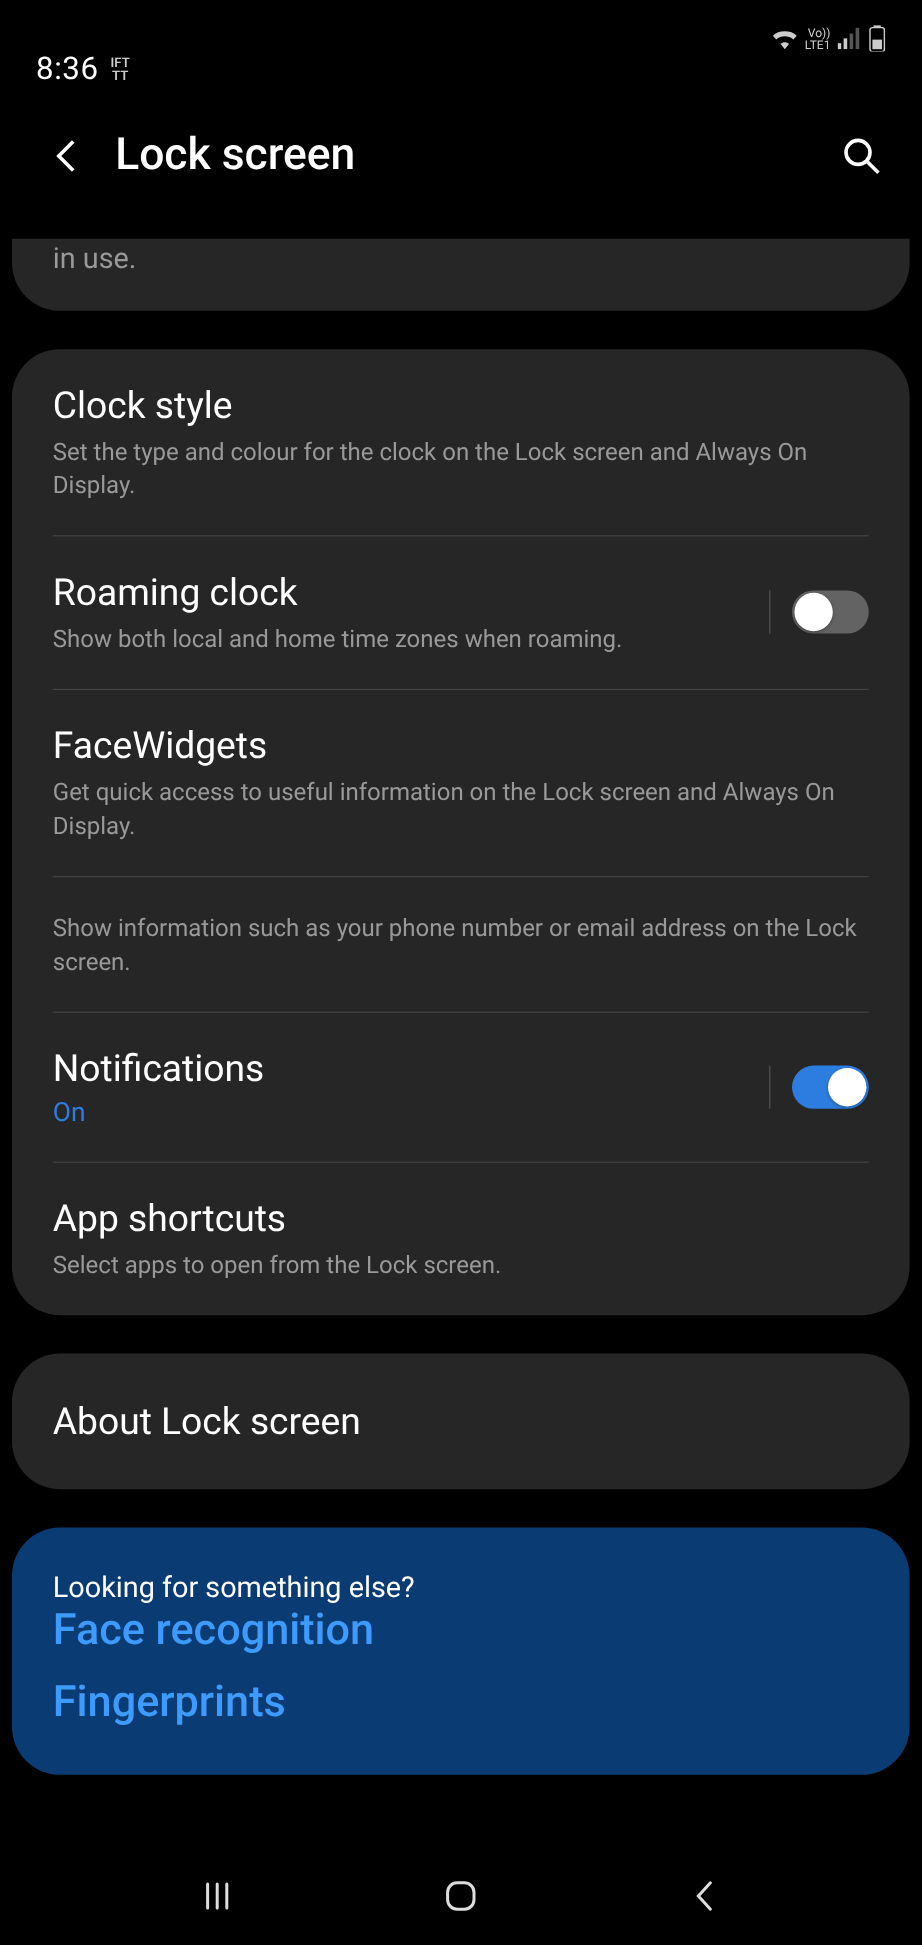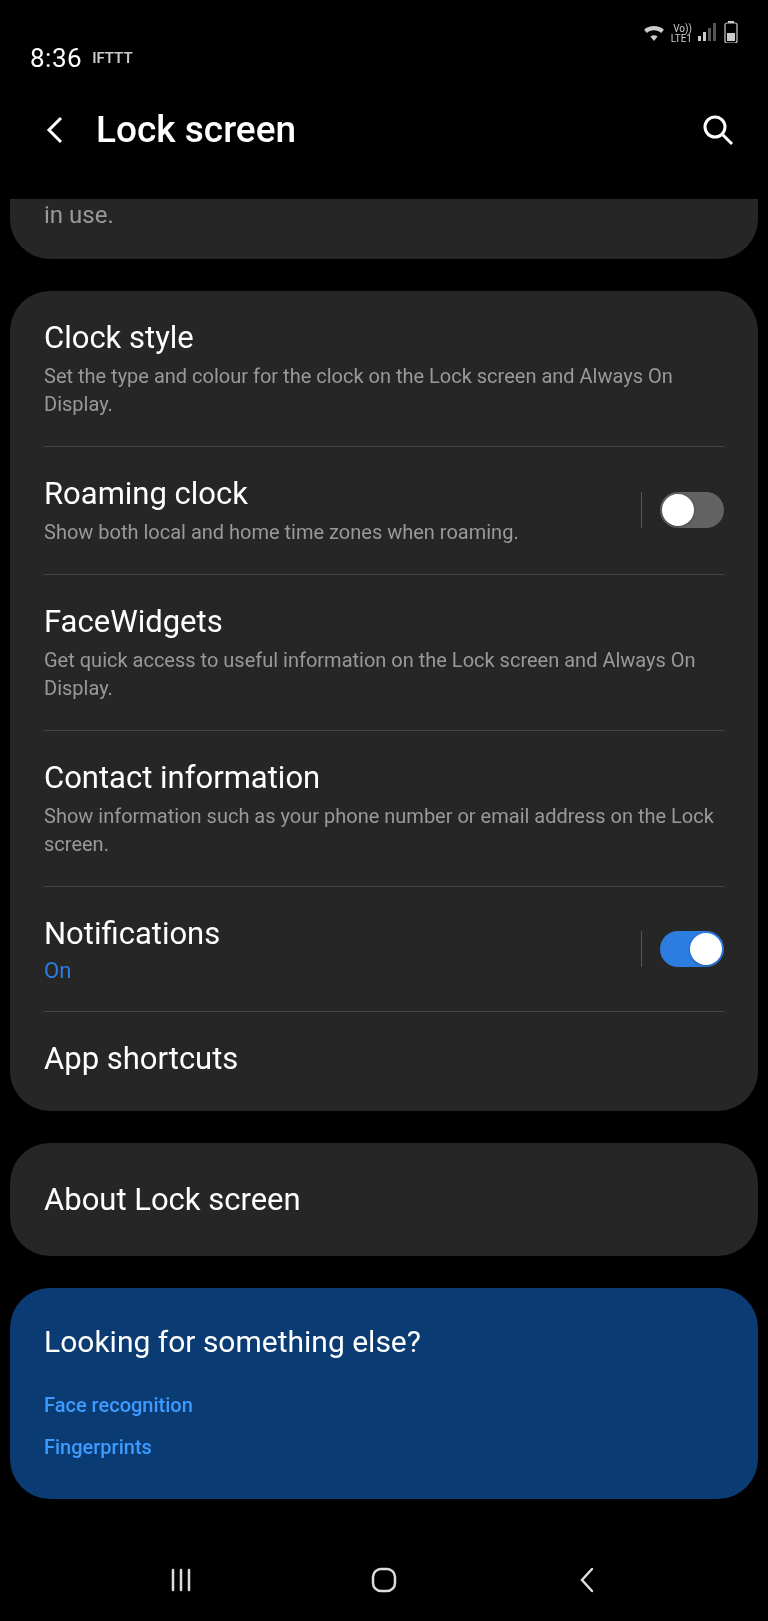--- a/index.html
+++ b/index.html
@@ -33,28 +33,28 @@
     .toggle-off { background: #636363; }
     .toggle-on { background: #2d7de1; }
     .toggle .knob { position: absolute; top: 2px; width: 32px; height: 32px; border-radius: 50%; background: #fff; box-shadow: 0 1px 3px rgba(0,0,0,.3); }
     .toggle-off .knob { left: 2px; }
     .toggle-on .knob { right: 2px; }
     
     .card-single .setting-row { padding: 38px 34px; }
     .card-single .setting-title { margin-bottom: 0; }
     
     .help-card { background: #0b3b73; border-radius: 40px; padding: 36px 34px 40px 34px; }
-    .help-title { font-size: 30px; margin-bottom: 34px; }
-    .help-link { font-size: 20px; color: #3d9bff; font-weight: 500; margin-bottom: 18px; display: block; cursor: pointer; }
+    .help-title { font-size: 24px; }
+    .help-link { font-size: 36px; color: #3d9bff; font-weight: 500; margin-bottom: 18px; display: block; cursor: pointer; }
     .help-link:last-child { margin-bottom: 0; }
     
     .nav-bar { position: absolute; bottom: 0; left: 0; right: 0; height: 82px; display: flex; justify-content: space-around; align-items: center; padding: 0 80px; }
     .nav-btn { width: 46px; height: 46px; display: flex; align-items: center; justify-content: center; cursor: pointer; }
     
-    .ift-icon { font-size: 15px; line-height: 1; color: #ccc; display: flex; flex-direction: row; align-items: center; font-weight: 600; }
+    .ift-icon { font-size: 11px; line-height: 1; color: #ccc; display: flex; flex-direction: column; align-items: center; font-weight: 600; }
     .volte { font-size: 10px; line-height: 1; color: #ccc; display: flex; flex-direction: column; align-items: flex-end; }
   </style>
 </head>
 <body>
 
 <div class="status-bar">
   <div class="status-left">
     <span class="status-time">8:36</span>
     <span class="ift-icon">
       <span>IFT</span>
@@ -136,21 +136,20 @@
     <div class="setting-row">
       <div class="setting-text">
         <div class="setting-title">FaceWidgets</div>
         <div class="setting-desc">Get quick access to useful information on the Lock screen and Always On Display.</div>
       </div>
     </div>
     <div class="divider"></div>
 
     <div class="setting-row">
       <div class="setting-text">
-        <div class="setting-title">Contact information</div>
         <div class="setting-desc">Show information such as your phone number or email address on the Lock screen.</div>
       </div>
     </div>
     <div class="divider"></div>
 
     <div class="setting-row">
       <div class="setting-text">
         <div class="setting-title">Notifications</div>
         <div class="setting-status">On</div>
       </div>
@@ -159,20 +158,21 @@
         <div class="toggle toggle-on">
             <div class="knob"></div>
           </div>
       </div>
     </div>
     <div class="divider"></div>
 
     <div class="setting-row">
       <div class="setting-text">
         <div class="setting-title">App shortcuts</div>
+        <div class="setting-desc">Select apps to open from the Lock screen.</div>
       </div>
     </div>
   </div>
 
   <div class="card card-single">
     <div class="setting-row">
       <div class="setting-text">
         <div class="setting-title">About Lock screen</div>
       </div>
     </div>

